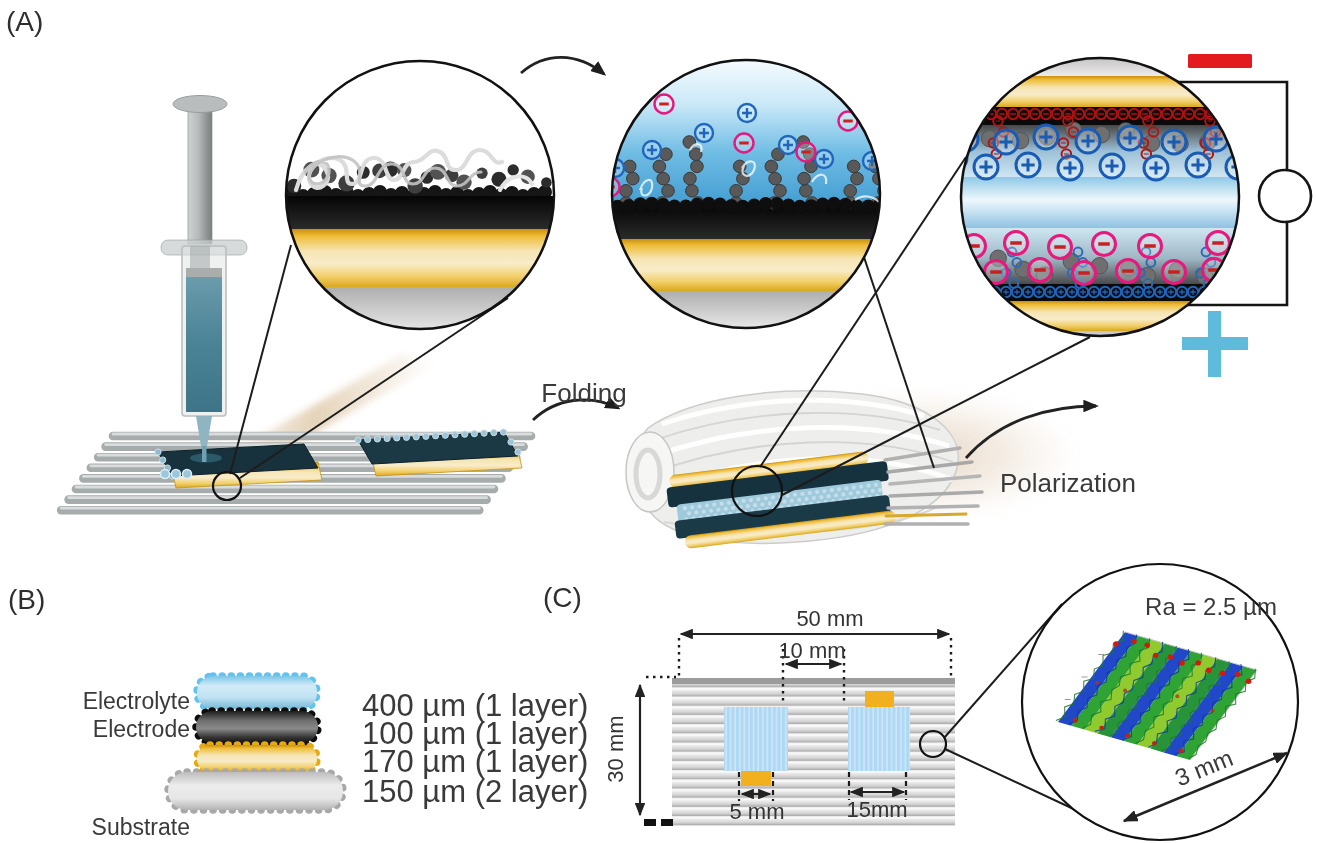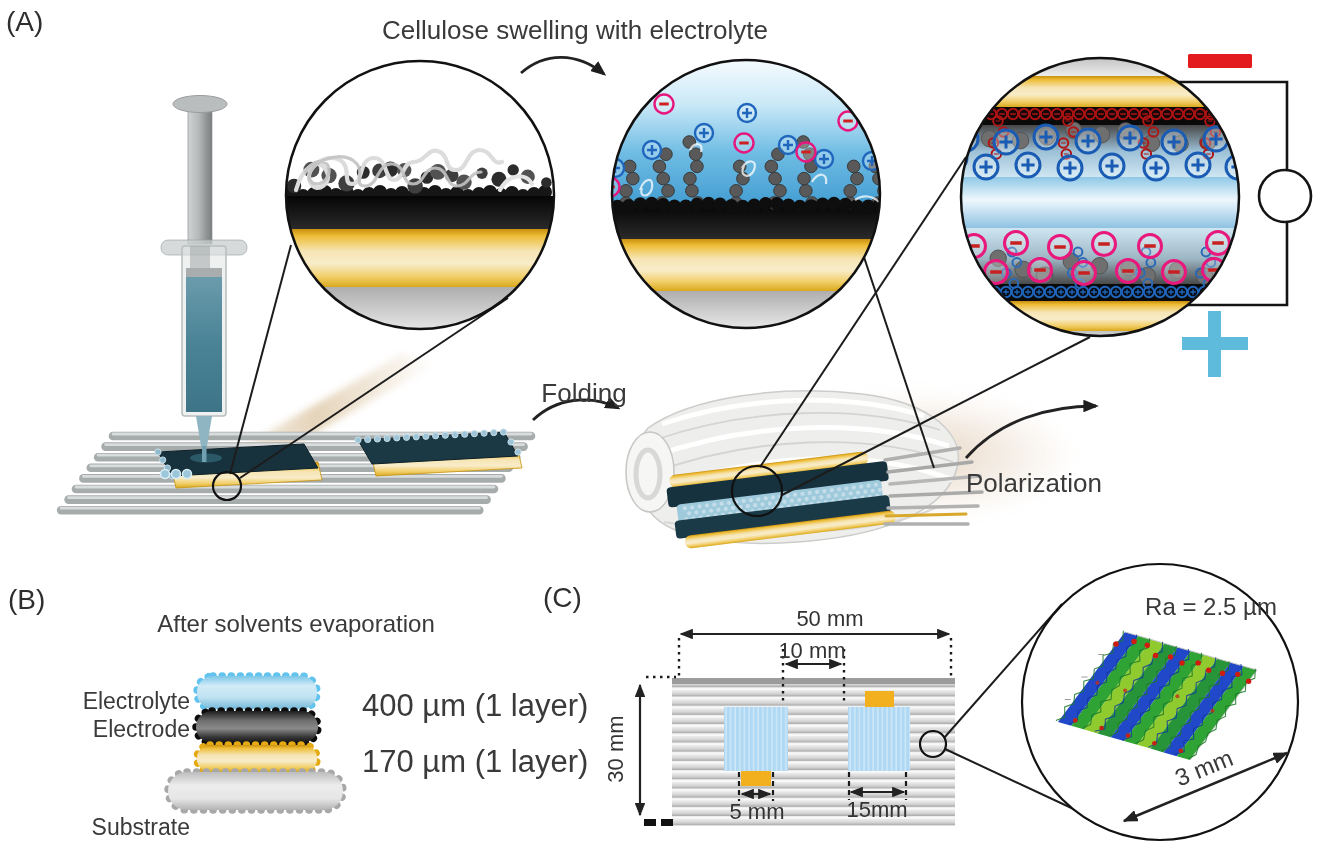--- a/index.html
+++ b/index.html
@@ -923,33 +923,33 @@
             <line x1="1081.5" y1="677" x2="1087.5" y2="677" stroke="#9a9a9a" stroke-width="1"></line>
             <line x1="1098.25" y1="654.5" x2="1104.25" y2="654.5" stroke="#9a9a9a" stroke-width="1"></line>
           </g>
     </g>
     <line x1="1124" y1="821" x2="1287" y2="753" stroke="#222" stroke-width="2.5" marker-start="url(#ahDim)" marker-end="url(#ahDim)"></line>
   </g>
   <circle cx="933" cy="744" r="13" fill="none" stroke="#111" stroke-width="2.2"></circle>
 </svg>
 
 <div class="t panel-letter" style="left:6px;top:6px">(A)</div>
-<div class="t big tc" style="left:575px;top:15px">Cellulose swelling with electrolyte</div>
 <div class="t big tc" style="left:584px;top:378px">Folding</div>
-<div class="t big" style="left:966px;top:468px">Polarization</div>
+<div class="t big" style="left:1000px;top:468px">Polarization</div>
 
 <div class="t panel-letter" style="left:8px;top:584px">(B)</div>
-<div class="t mid tc" style="left:296px;top:610px">After solvents evaporation</div>
 
 <div class="t bname" style="left:0;top:688px">Electrolyte</div>
 <div class="t bname" style="left:0;top:716px">Electrode</div>
 <div class="t bname" style="left:0;top:814px">Substrate</div>
 
 <div class="t bval" style="left:362px;top:688px">400 µm (1 layer)</div>
+<div class="t bval" style="left:362px;top:716px">100 µm (1 layer)</div>
 <div class="t bval" style="left:362px;top:744px">170 µm (1 layer)</div>
+<div class="t bval" style="left:362px;top:774px">150 µm (2 layer)</div>
 
 <div class="t panel-letter" style="left:543px;top:582px">(C)</div>
 <div class="t dim tc" style="left:830px;top:606px">50 mm</div>
 <div class="t dim tc" style="left:812px;top:638px">10 mm</div>
 <div class="t dim rot90" style="left:616px;top:749px">30 mm</div>
 <div class="t dim tc" style="left:757px;top:799px">5 mm</div>
 <div class="t dim tc" style="left:877px;top:797px">15mm</div>
 <div class="t mid ctr" style="left:1167px;top:607px">Ra = 2.5 µm</div>
 <div class="t mid rot3mm" style="left:1204px;top:768px">3 mm</div>
 

